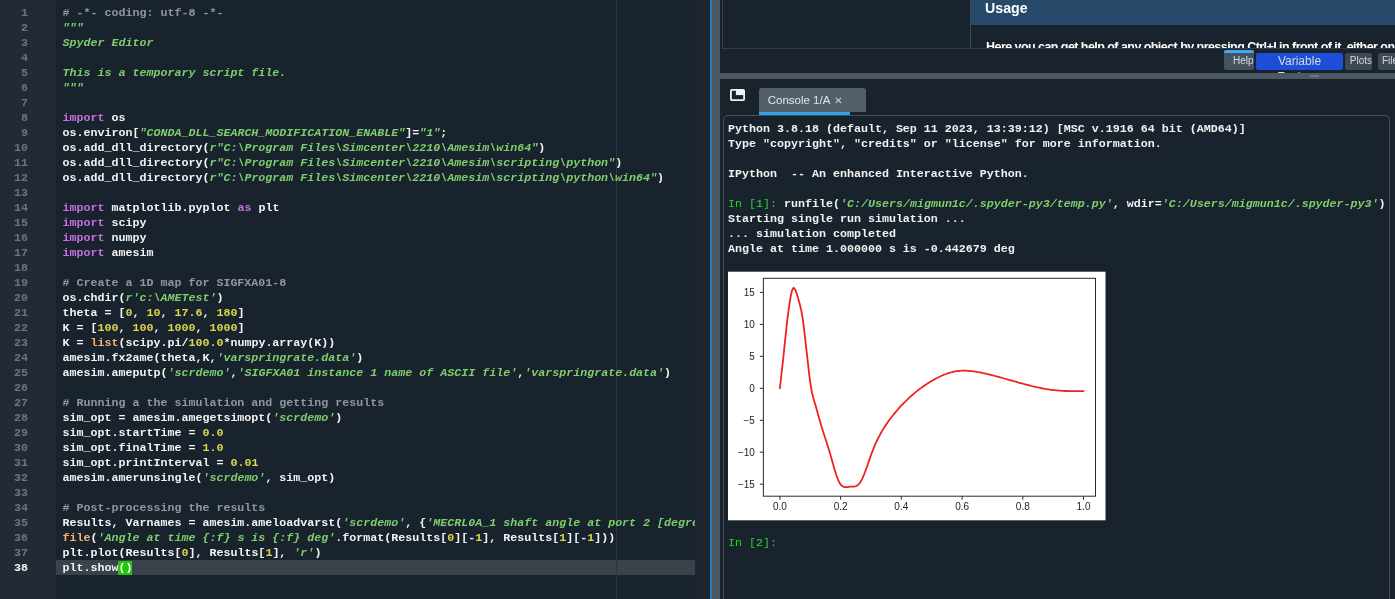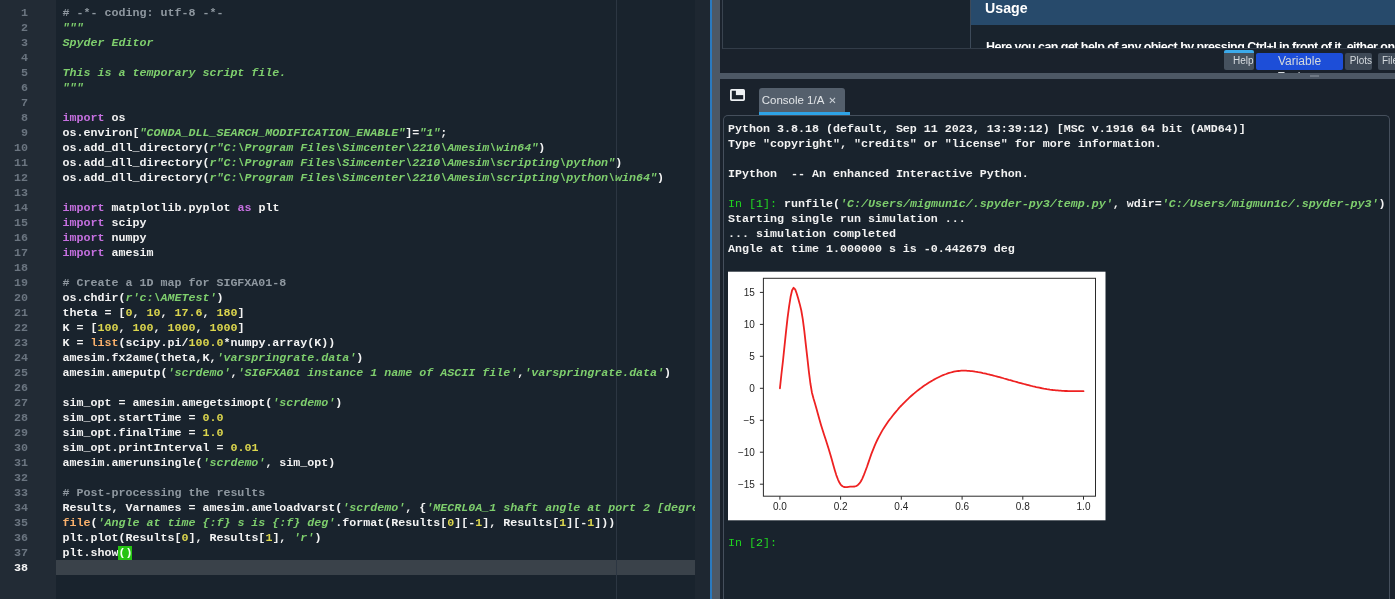--- a/index.html
+++ b/index.html
@@ -79,20 +79,21 @@
 <span class="k">import</span> amesim
 
 <span class="c"># Create a 1D map for SIGFXA01-8</span>
 os.chdir(<span class="s">r'c:\AMETest'</span>)
 theta = [<span class="n">0</span>, <span class="n">10</span>, <span class="n">17.6</span>, <span class="n">180</span>]
 K = [<span class="n">100</span>, <span class="n">100</span>, <span class="n">1000</span>, <span class="n">1000</span>]
 K = <span class="b">list</span>(scipy.pi/<span class="n">100.0</span>*numpy.array(K))
 amesim.fx2ame(theta,K,<span class="s">'varspringrate.data'</span>)
 amesim.ameputp(<span class="s">'scrdemo'</span>,<span class="s">'SIGFXA01 instance 1 name of ASCII file'</span>,<span class="s">'varspringrate.data'</span>)
 
+<span class="c"># Running a the simulation and getting results</span>
 sim_opt = amesim.amegetsimopt(<span class="s">'scrdemo'</span>)
 sim_opt.startTime = <span class="n">0.0</span>
 sim_opt.finalTime = <span class="n">1.0</span>
 sim_opt.printInterval = <span class="n">0.01</span>
 amesim.amerunsingle(<span class="s">'scrdemo'</span>, sim_opt)
 
 <span class="c"># Post-processing the results</span>
 Results, Varnames = amesim.ameloadvarst(<span class="s">'scrdemo'</span>, {<span class="s">'MECRL0A_1 shaft angle at port 2 [degree]'</span>})
 <span class="b">file</span>(<span class="s">'Angle at time {:f} s is {:f} deg'</span>.format(Results[<span class="n">0</span>][-<span class="n">1</span>], Results[<span class="n">1</span>][-<span class="n">1</span>]))
 plt.plot(Results[<span class="n">0</span>], Results[<span class="n">1</span>], <span class="s">'r'</span>)
@@ -120,21 +121,21 @@
 
   <div class="abs" style="left:0;top:72.5px;width:675px;height:6px;background:#4d5865">
       <div class="abs" style="left:590px;top:2px;width:9px;height:2px;background:#6e7884"></div>
     </div>
 
   <div class="abs" style="left:0;top:78.5px;width:675px;height:520.5px;background:#1a222c">
     <svg class="abs" style="left:10.3px;top:10.3px" width="15" height="12" viewBox="0 0 15 12">
         <rect x="0.9" y="0.9" width="13.2" height="10.2" rx="0.8" fill="none" stroke="#eef1f3" stroke-width="1.8"></rect>
         <rect x="5.9" y="0.9" width="8.2" height="5.2" fill="#eef1f3"></rect>
       </svg>
-    <div class="abs" style="left:38.7px;top:9.5px;width:86px;height:24px;background:#545f6c;border-radius:3px 3px 0 0;color:#e2e5e8;font-family:'Liberation Sans',sans-serif;font-size:11.5px;line-height:24px;text-align:left;padding-left:3px">Console 1/A<span style="margin-left:4px;color:#ccd2d8;font-size:10px">✕</span></div>
+    <div class="abs" style="left:38.7px;top:9.5px;width:107px;height:24px;background:#545f6c;border-radius:3px 3px 0 0;color:#e2e5e8;font-family:'Liberation Sans',sans-serif;font-size:11.5px;line-height:24px;text-align:left;padding-left:9px">Console 1/A<span style="margin-left:4px;color:#ccd2d8;font-size:10px">✕</span></div>
     <div class="abs" style="left:38.7px;top:33.5px;width:91px;height:3.2px;background:#2ea3e6"></div>
     <div class="abs" style="left:2.5px;top:36.5px;width:667px;height:489px;background:#19232d;border:1px solid #454f5c;border-bottom:none;border-radius:5px 5px 0 0"></div>
   </div>
   <pre class="mono abs" style="left:8px;top:122px;color:#f2f2f2">Python 3.8.18 (default, Sep 11 2023, 13:39:12) [MSC v.1916 64 bit (AMD64)]
 Type "copyright", "credits" or "license" for more information.
 
 IPython  -- An enhanced Interactive Python.
 
 <span class="g">In [</span><span class="gb">1</span><span class="g">]: </span>runfile(<span class="s">'C:/Users/migmun1c/.spyder-py3/temp.py'</span>, wdir=<span class="s">'C:/Users/migmun1c/.spyder-py3'</span>)
 Starting single run simulation ...

